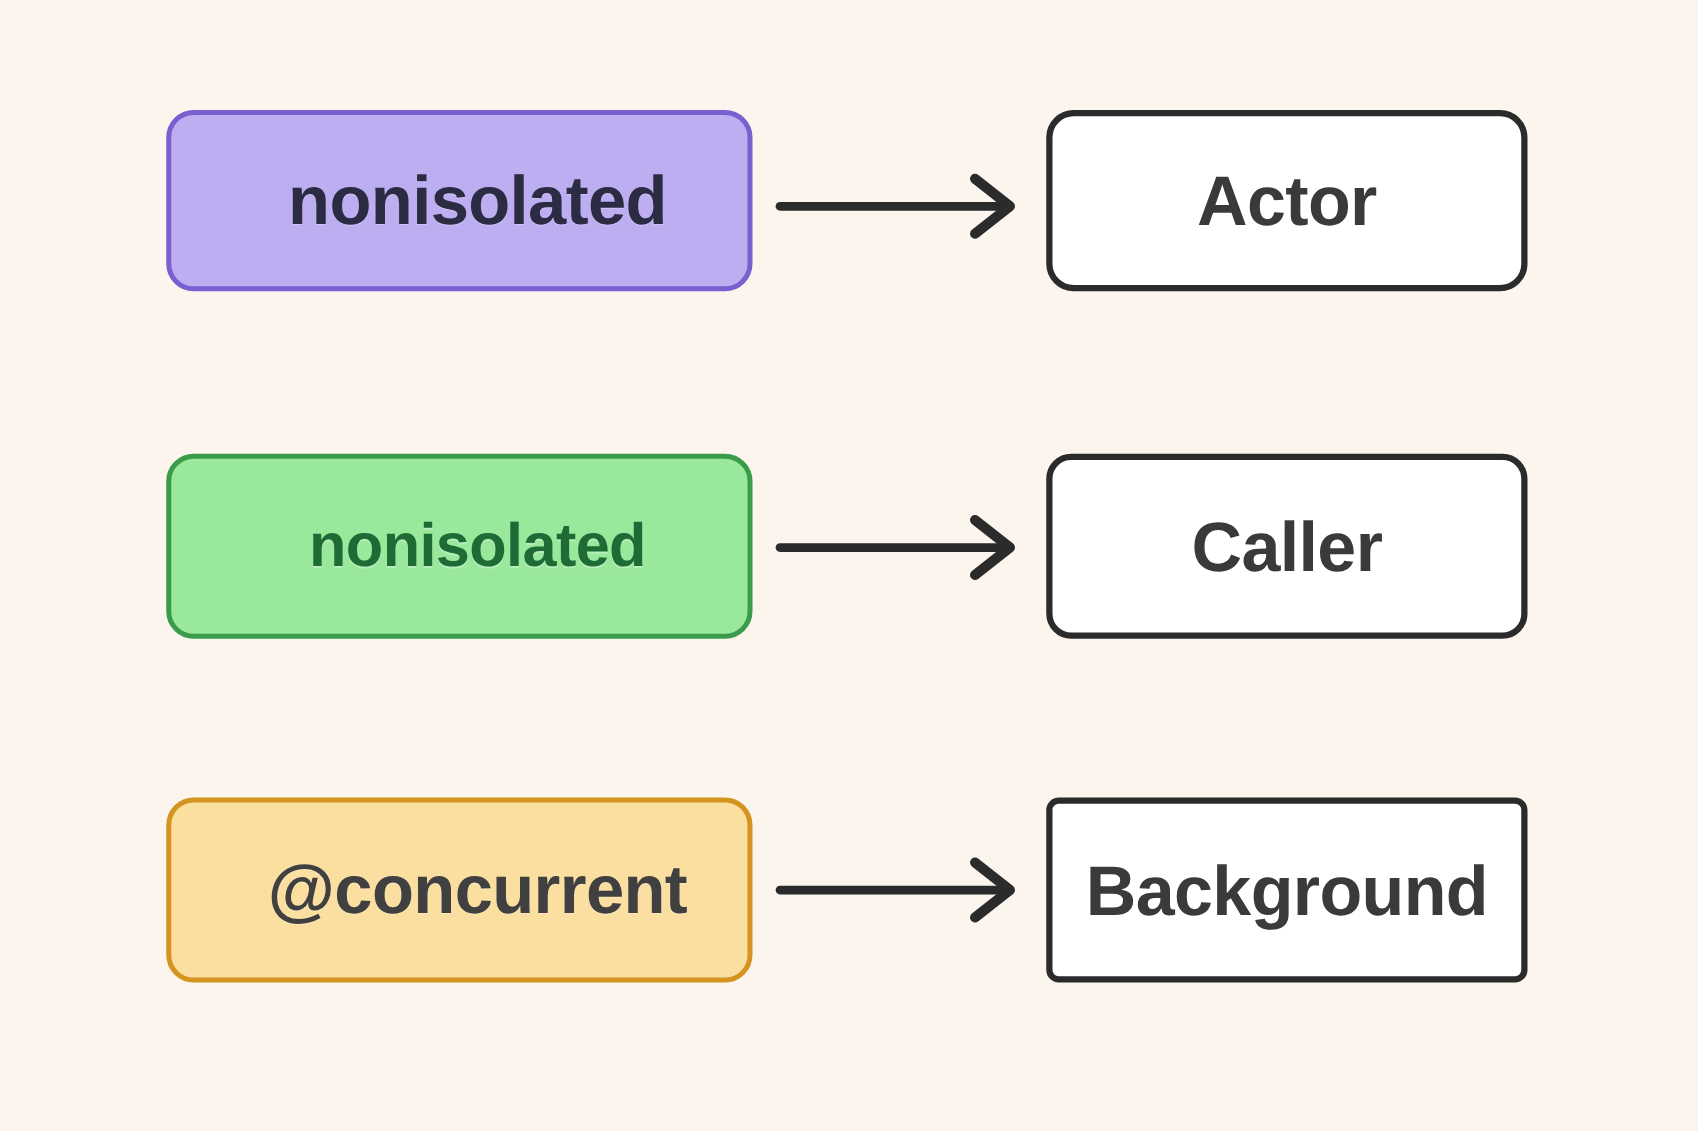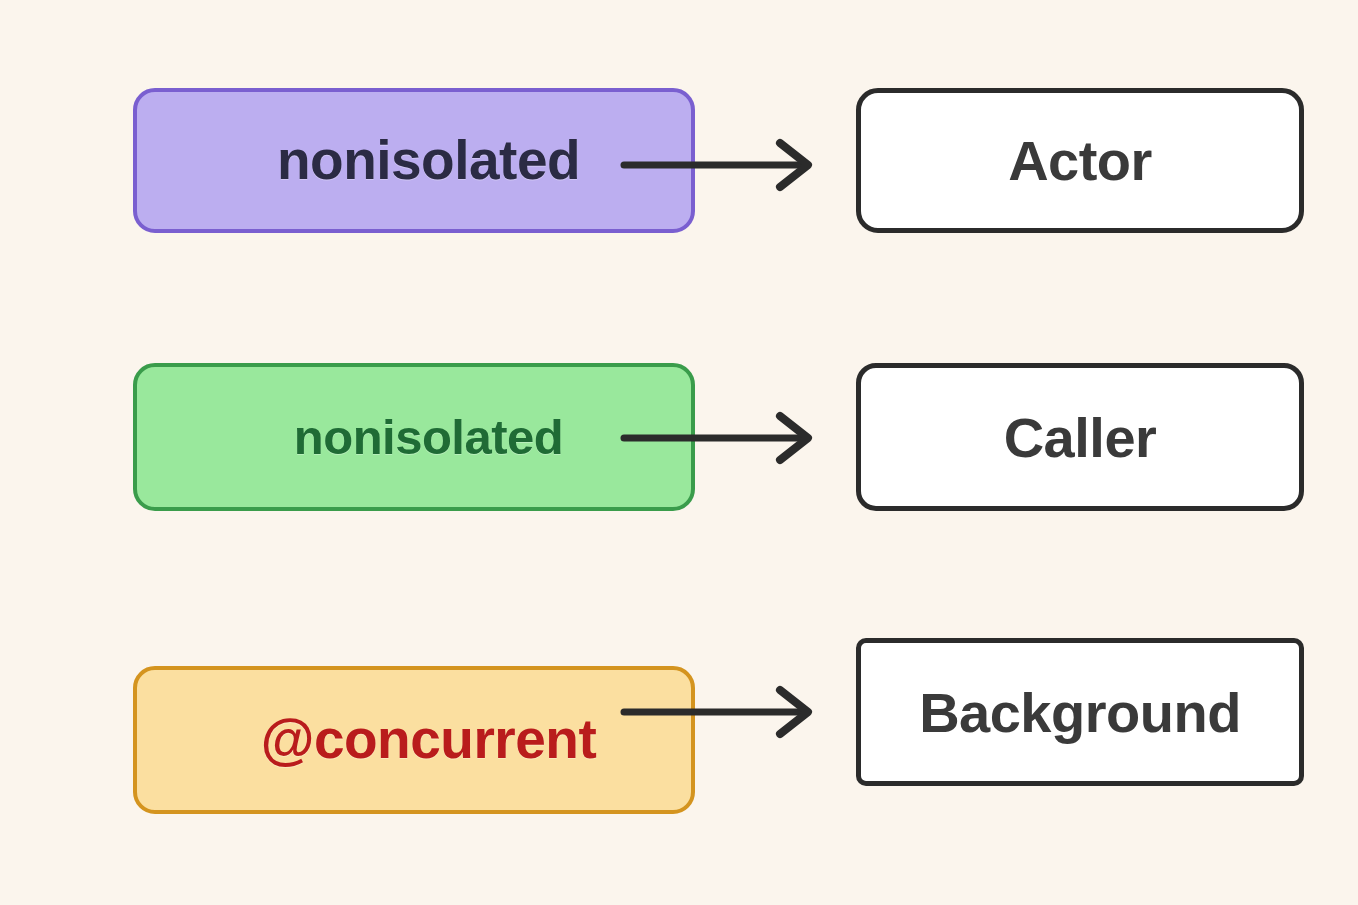--- a/index.html
+++ b/index.html
@@ -16,21 +16,21 @@
   .canvas {
     position: relative;
     width: 1358px;
     height: 905px;
   }
 
   
   .pill {
     position: absolute;
     left: 133px;
-    width: 562px;
+    width: 469px;
     box-sizing: border-box;
     border-radius: 22px;
     border-style: solid;
     border-width: 4px;
     display: flex;
     align-items: center;
     justify-content: flex-end;
     text-align: center;
     line-height: 1.08;
     font-weight: 700;
@@ -48,52 +48,51 @@
   }
   .pill-green {
     top: 363px;
     height: 148px;
     background: #99E89C;
     border-color: #3A9C4B;
     color: #1F6B35;
     font-size: 49px;
   }
   .pill-orange {
-    top: 666px;
+    top: 638px;
     height: 148px;
     background: #FBDFA0;
     border-color: #D4941F;
-    color: #b91c1c;
+    color: #404040;
     font-size: 55px;
   }
   .pill-lines {
     display: block;
     width: 100%;
   }
   .pill-lines span {
     display: block;
   }
 
   
   .obox {
     position: absolute;
     left: 837px;
-    width: 448px;
+    width: 385px;
     box-sizing: border-box;
     background: #FFFFFF;
     border: 5px solid #2B2B2B;
     border-radius: 22px;
     display: flex;
     align-items: center;
     justify-content: center;
     color: #3A3A3A;
     font-weight: 700;
     letter-spacing: -0.5px;
     text-shadow: 0 1px 0 rgba(255,255,255,0.5);
-    margin-left: 19px;
   }
   .obox-1 { top: 88px;  height: 145px; font-size: 56px; }
   .obox-2 { top: 363px; height: 148px; font-size: 56px; border-radius: 20px; }
   .obox-3 { top: 638px; height: 148px; font-size: 56px; border-radius: 10px; }
 
   
   .arrow {
     position: absolute;
     left: 620px;
     width: 200px;

